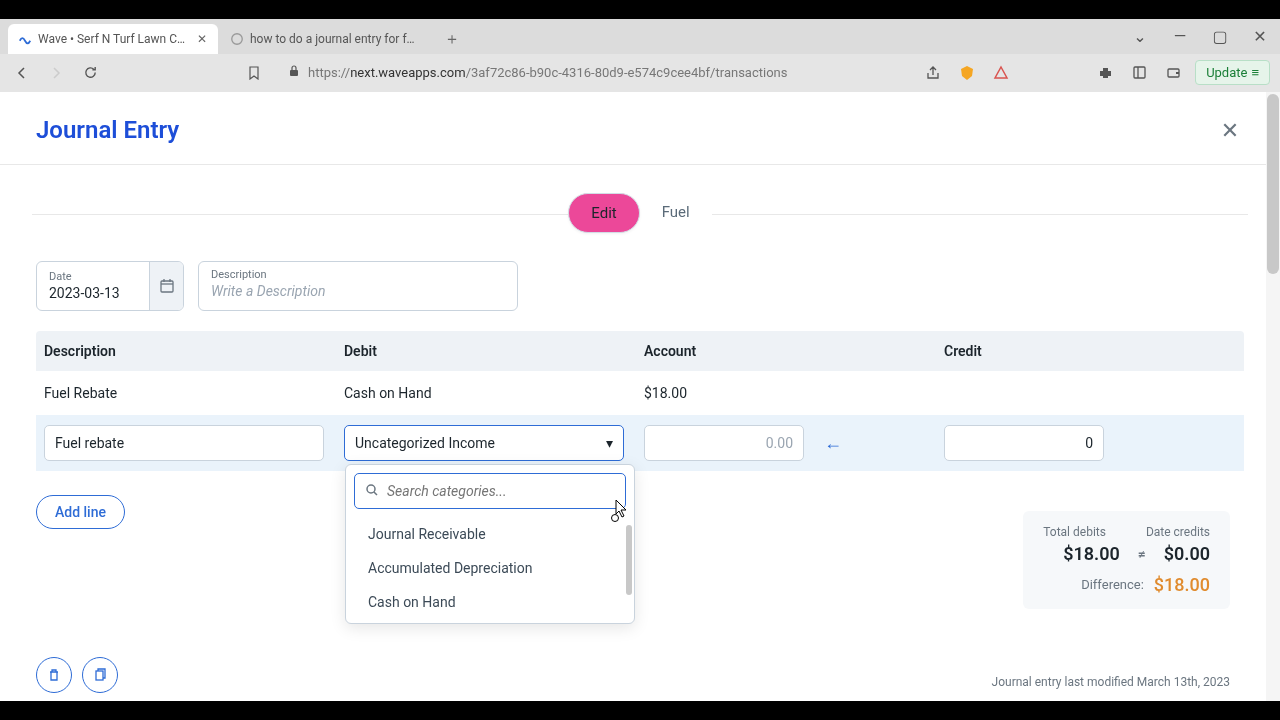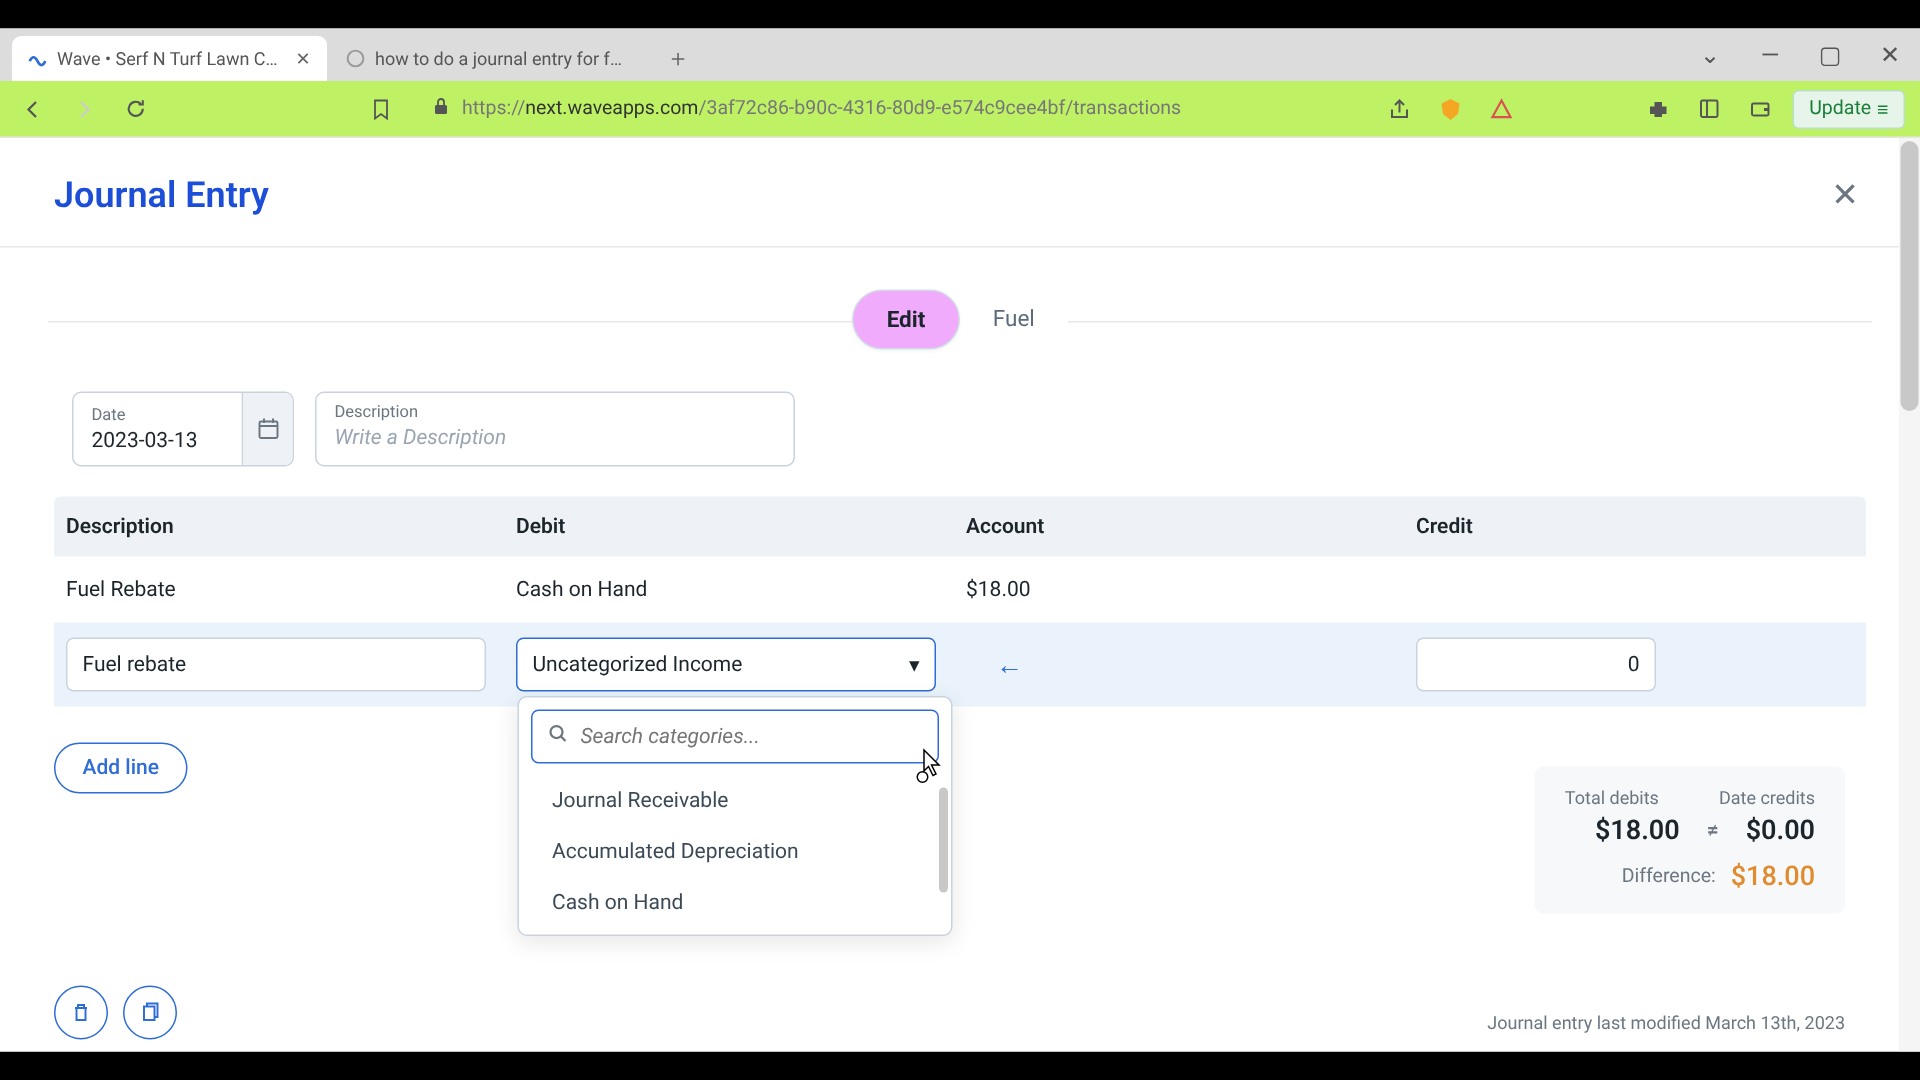--- a/index.html
+++ b/index.html
@@ -7,41 +7,41 @@
 .browser-window { background: #fff; position: absolute; top: 19px; left: 0; width: 1280px; height: 682px; }
 .tab-bar { background: #dcdcdc; height: 35px; display: flex; align-items: flex-end; padding-left: 8px; }
 .tab { background: #fff; height: 30px; display: flex; align-items: center; padding: 0 10px; border-radius: 6px 6px 0 0; margin-right: 2px; font-size: 12px; color: #555; gap: 6px; max-width: 210px; }
 .tab.inactive { background: transparent; }
 .tab-icon { width: 14px; height: 14px; flex-shrink: 0; }
 .tab-title { white-space: nowrap; overflow: hidden; text-overflow: ellipsis; flex: 1; }
 .tab-close { width: 12px; height: 12px; display: flex; align-items: center; justify-content: center; color: #666; cursor: pointer; }
 .new-tab { width: 28px; height: 28px; display: flex; align-items: center; justify-content: center; color: #666; cursor: pointer; margin-left: 6px; margin-bottom: 1px; }
 .window-controls-top { position: absolute; right: 6px; top: 0; display: flex; gap: 12px; height: 35px; align-items: center; }
 .win-ctrl { width: 28px; height: 28px; display: flex; align-items: center; justify-content: center; color: #555; cursor: pointer; }
-.address-bar { background: #bef264; height: 38px; display: flex; align-items: center; padding: 0 10px; gap: 10px; border-bottom: 1px solid #e5e5e5; }
+.address-bar { background: #e5e5e5; height: 38px; display: flex; align-items: center; padding: 0 10px; gap: 10px; border-bottom: 1px solid #e5e5e5; }
 .nav-btn { width: 24px; height: 24px; display: flex; align-items: center; justify-content: center; color: #555; cursor: pointer; }
 .nav-btn.disabled { color: #bbb; }
 .url-box { flex: 1; display: flex; align-items: center; gap: 8px; padding: 0 12px; height: 30px; font-size: 13px; color: #555; }
 .url-text { color: #777; }
 .url-text .domain { color: #333; }
 .right-icons { display: flex; gap: 10px; align-items: center; }
 .icon-btn { width: 24px; height: 24px; display: flex; align-items: center; justify-content: center; cursor: pointer; }
 .update-btn { background: #e6f4ea; border: 1px solid #b8dfc7; color: #1a7f37; padding: 4px 10px; border-radius: 4px; font-size: 13px; display: flex; align-items: center; gap: 4px; cursor: pointer; }
 .content { position: relative; height: calc(100% - 73px); overflow: hidden; background: #fff; }
 .scrollbar { position: absolute; right: 0; top: 0; width: 14px; height: 100%; background: #f5f5f5; }
 .scrollbar-thumb { background: #c8c8c8; width: 12px; margin-left: 1px; height: 180px; border-radius: 6px; margin-top: 2px; }
 .page-header { padding: 24px 36px 20px; display: flex; justify-content: space-between; align-items: center; border-bottom: 1px solid #e8e8e8; }
 .page-title { font-size: 24px; font-weight: 600; color: #1d4ed8; }
 .close-x { font-size: 22px; color: #6b7680; cursor: pointer; width: 28px; height: 28px; display: flex; align-items: center; justify-content: center; }
 .tabs-row { display: flex; justify-content: center; padding: 28px 0 0; position: relative; }
 .tabs-row::after { content: ''; position: absolute; left: 32px; right: 32px; bottom: 18px; height: 1px; background: #e8e8e8; z-index: 0; }
 .content-tabs { display: flex; background: #fff; position: relative; z-index: 1; }
 .content-tab { padding: 10px 22px; font-size: 15px; color: #5b6b79; cursor: pointer; border-radius: 20px; }
-.content-tab.active { background: #f0abfc; border: 1px solid #d3dde6; font-weight: 700; color: #1c252c; box-shadow: 0 1px 3px rgba(0,0,0,0.05); }
-.form-row { display: flex; gap: 14px; padding: 28px 36px 20px; margin-left: 12px; }
+.content-tab.active { background: #ec4899; border: 1px solid #d3dde6; font-weight: 400; color: #1c252c; box-shadow: 0 1px 3px rgba(0,0,0,0.05); }
+.form-row { display: flex; gap: 14px; padding: 28px 36px 20px; }
 .date-field { position: relative; border: 1px solid #c9d3dd; border-radius: 6px; width: 148px; height: 50px; display: flex; align-items: center; }
 .date-inner { padding: 0 12px; flex: 1; }
 .field-label { font-size: 11px; color: #6b7680; display: block; }
 .field-value { font-size: 14px; color: #1c252c; }
 .date-icon-box { width: 34px; height: 100%; background: #eef2f6; border-left: 1px solid #c9d3dd; display: flex; align-items: center; justify-content: center; border-radius: 0 5px 5px 0; }
 .desc-field { border: 1px solid #c9d3dd; border-radius: 6px; width: 320px; height: 50px; padding: 6px 12px; }
 .desc-placeholder { font-size: 14px; color: #9aa5b1; font-style: italic; }
 .table { margin: 0 36px; }
 .thead { display: flex; background: #eef2f6; padding: 12px 8px; border-radius: 4px 4px 0 0; }
 .th { font-size: 14px; font-weight: 600; color: #1c252c; }
@@ -255,20 +255,23 @@
               <div class="dropdown-body">
                 <div class="dd-scrollbar"></div>
                 <div class="dropdown-item">Journal Receivable</div>
                 <div class="dropdown-item">Accumulated Depreciation</div>
                 <div class="dropdown-item">Cash on Hand</div>
               </div>
             </div>
           </div>
         </div>
         <div class="col-debit" style="display:flex;align-items:center">
+          <div class="amount-box">
+            <span class="amount-placeholder">0.00</span>
+          </div>
           <span class="arrow-left">←</span>
         </div>
         <div class="col-credit">
           <div class="amount-box">
             <span>0</span>
           </div>
         </div>
       </div>
     </div>
 

